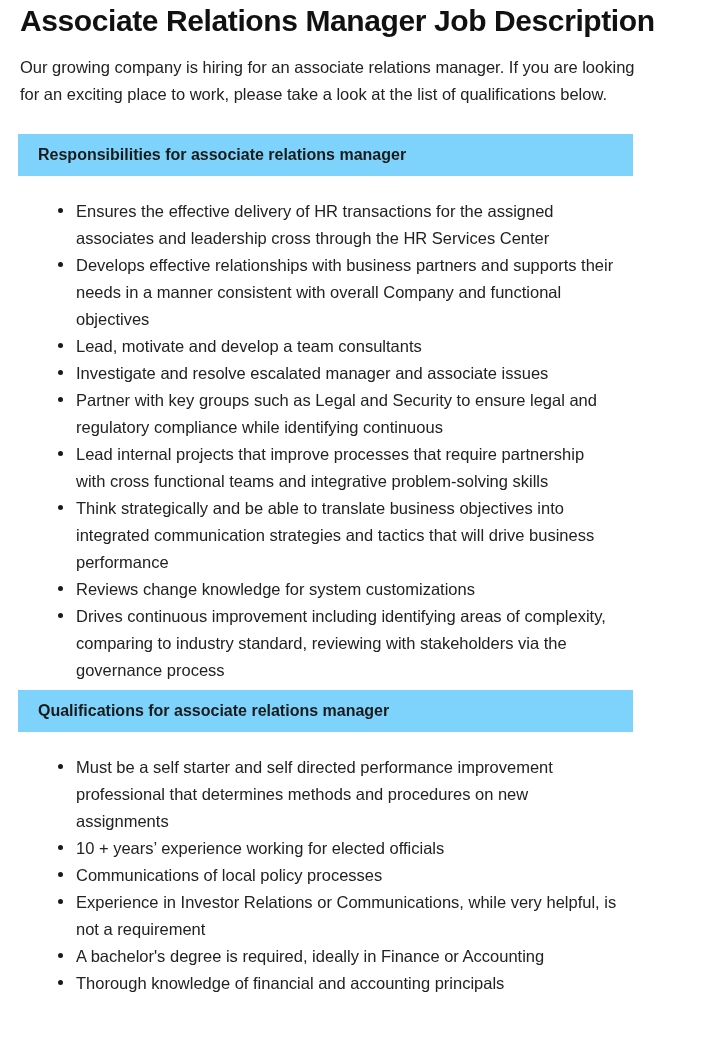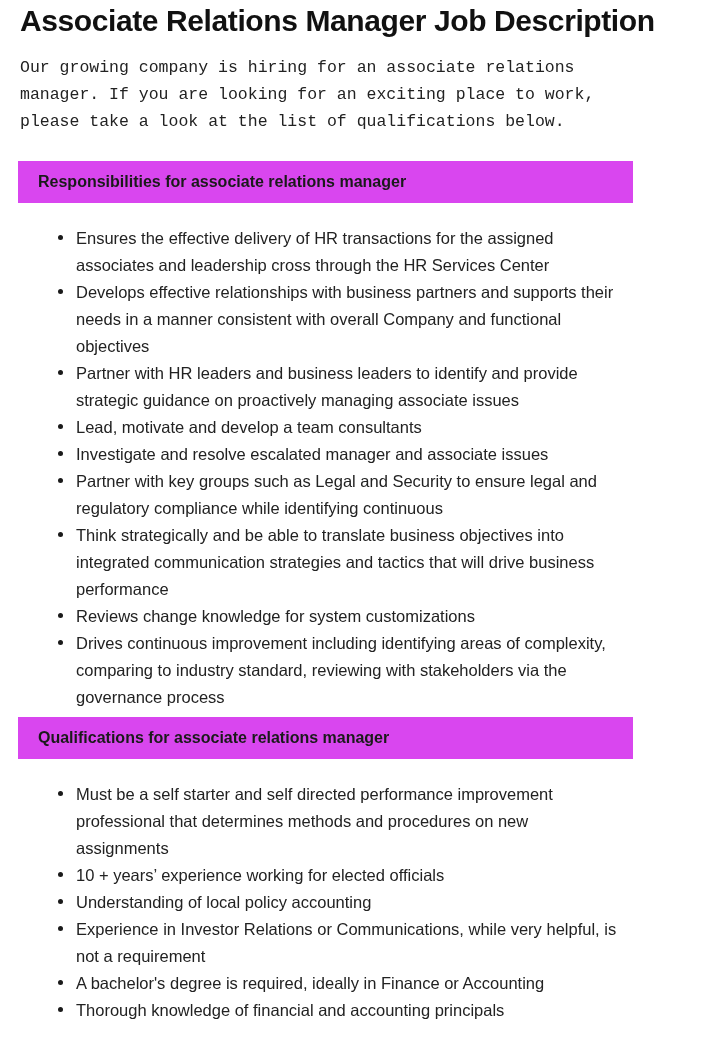--- a/index.html
+++ b/index.html
@@ -31,32 +31,31 @@
     white-space: nowrap;
   }
 
   .intro {
     margin: 14px 0 0 2px;
     padding: 0;
     font-size: 16.5px;
     line-height: 27px;
     color: #222222;
     max-width: 678px;
-    font-family: Liberation Mono, monospace;
   }
 
   .section {
     margin-top: 26px;
   }
   .section + .section {
     margin-top: 6px;
   }
 
   .section-header {
-    background: #d946ef;
+    background: #7dd3fc;
     margin: 0 3px 0 0;
     padding: 11px 0 11px 20px;
     font-size: 16px;
     line-height: 20px;
     font-weight: 700;
     color: #1a1a1a;
   }
 
   ul.bullets {
     list-style: none;
@@ -96,33 +95,33 @@
       <li>
         <span class="dot"></span>
         <span>Ensures the effective delivery of HR transactions for the assigned associates and leadership cross through the HR Services Center</span>
       </li>
       <li>
         <span class="dot"></span>
         <span>Develops effective relationships with business partners and supports their needs in a manner consistent with overall Company and functional objectives</span>
       </li>
       <li>
         <span class="dot"></span>
-        <span>Partner with HR leaders and business leaders to identify and provide strategic guidance on proactively managing associate issues</span>
-      </li>
-      <li>
-        <span class="dot"></span>
         <span>Lead, motivate and develop a team consultants</span>
       </li>
       <li>
         <span class="dot"></span>
         <span>Investigate and resolve escalated manager and associate issues</span>
       </li>
       <li>
         <span class="dot"></span>
         <span>Partner with key groups such as Legal and Security to ensure legal and regulatory compliance while identifying continuous</span>
+      </li>
+      <li>
+        <span class="dot"></span>
+        <span>Lead internal projects that improve processes that require partnership with cross functional teams and integrative problem-solving skills</span>
       </li>
       <li>
         <span class="dot"></span>
         <span>Think strategically and be able to translate business objectives into integrated communication strategies and tactics that will drive business performance</span>
       </li>
       <li>
         <span class="dot"></span>
         <span>Reviews change knowledge for system customizations</span>
       </li>
       <li>
@@ -138,21 +137,21 @@
       <li>
         <span class="dot"></span>
         <span>Must be a self starter and self directed performance improvement professional that determines methods and procedures on new assignments</span>
       </li>
       <li>
         <span class="dot"></span>
         <span>10 + years’ experience working for elected officials</span>
       </li>
       <li>
         <span class="dot"></span>
-        <span>Understanding of local policy accounting</span>
+        <span>Communications of local policy processes</span>
       </li>
       <li>
         <span class="dot"></span>
         <span>Experience in Investor Relations or Communications, while very helpful, is not a requirement</span>
       </li>
       <li>
         <span class="dot"></span>
         <span>A bachelor's degree is required, ideally in Finance or Accounting</span>
       </li>
       <li>

